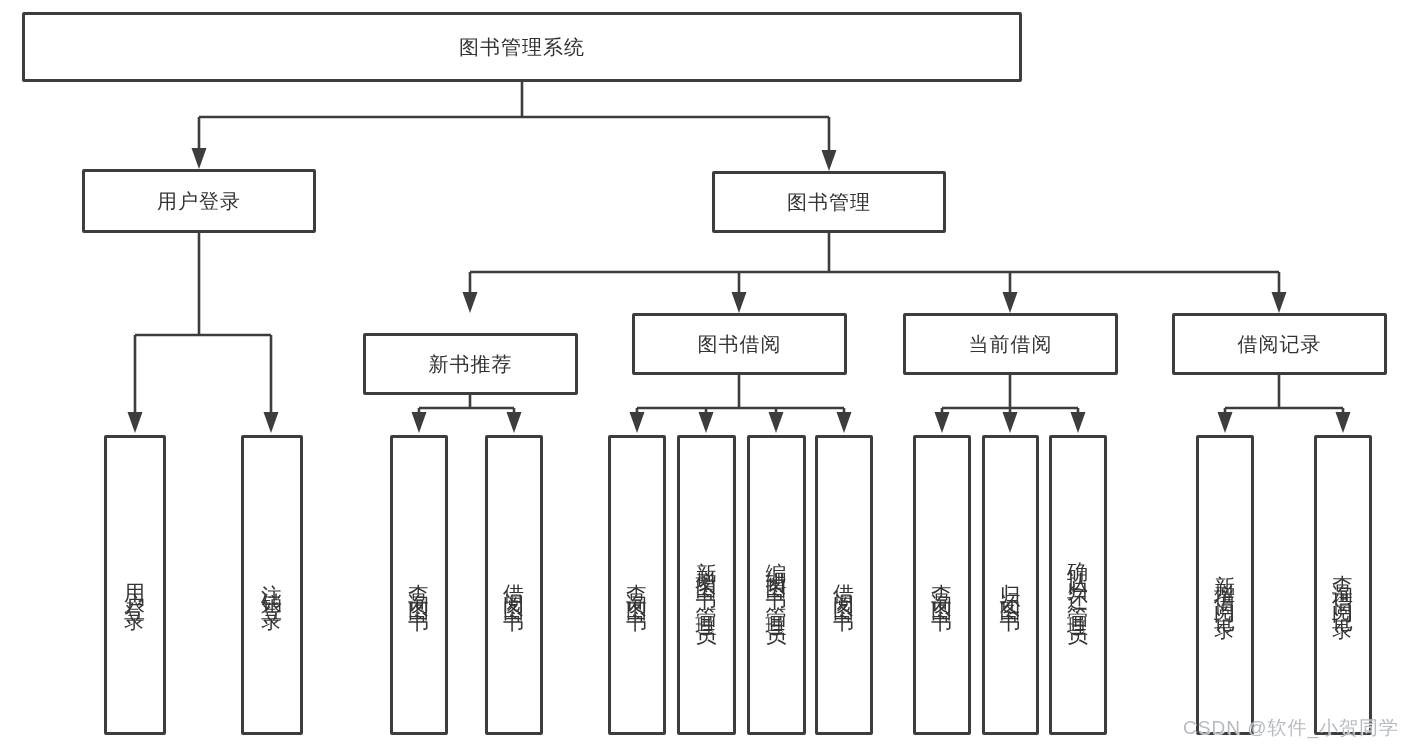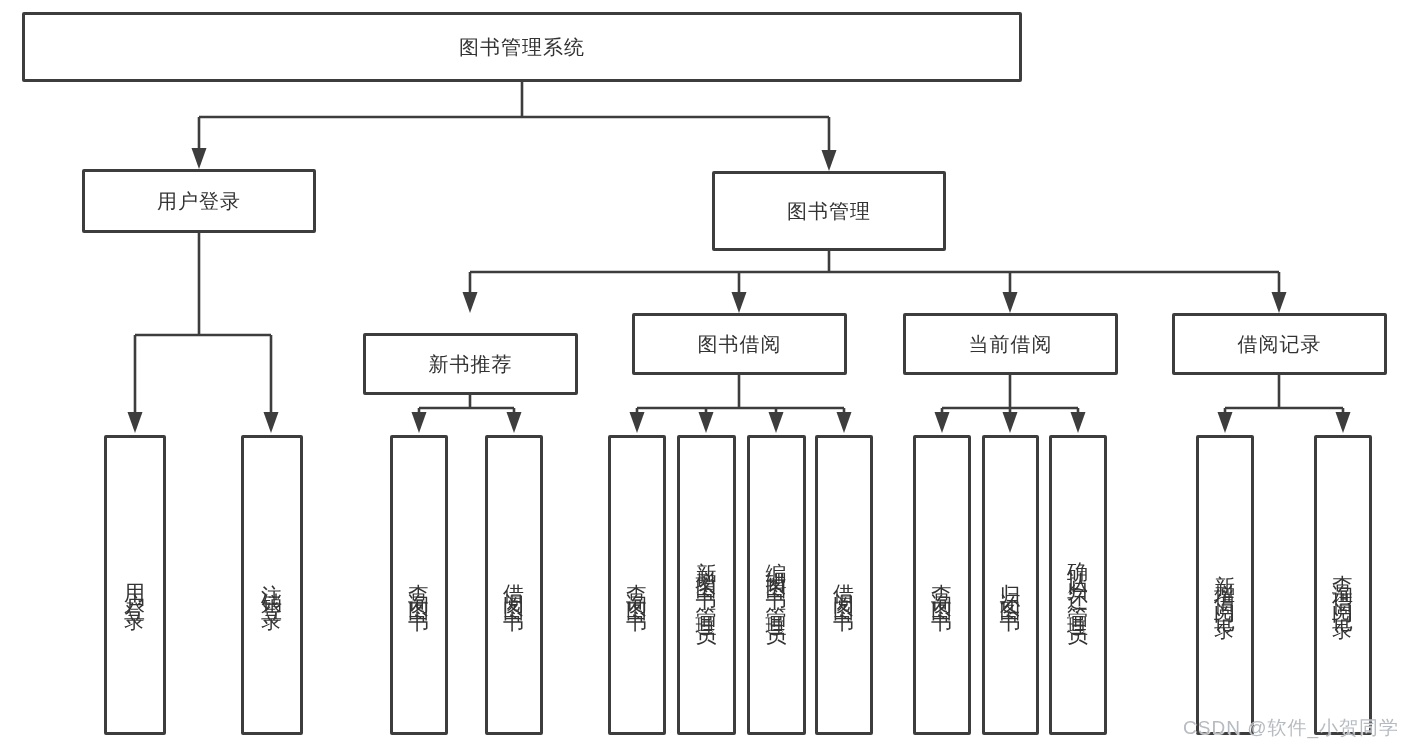--- a/index.html
+++ b/index.html
@@ -99,21 +99,21 @@
     <polygon points="1335.5,412 1350.5,412 1343,433"></polygon>
   </svg>
 
   <div class="node h" style="left:22px; top:12px; width:1000px; height:70px;">
     <span>图书管理系统</span>
   </div>
 
   <div class="node h" style="left:82px; top:169px; width:234px; height:64px;">
     <span>用户登录</span>
   </div>
-  <div class="node h" style="left:712px; top:171px; width:234px; height:80px;">
+  <div class="node h" style="left:712px; top:171px; width:234px; height:62px;">
     <span>图书管理</span>
   </div>
 
   <div class="node h" style="left:363px; top:313px; width:215px; height:62px;margin-top:20px;">
     <span>新书推荐</span>
   </div>
   <div class="node h" style="left:632px; top:313px; width:215px; height:62px;">
     <span>图书借阅</span>
   </div>
   <div class="node h" style="left:903px; top:313px; width:215px; height:62px;">

